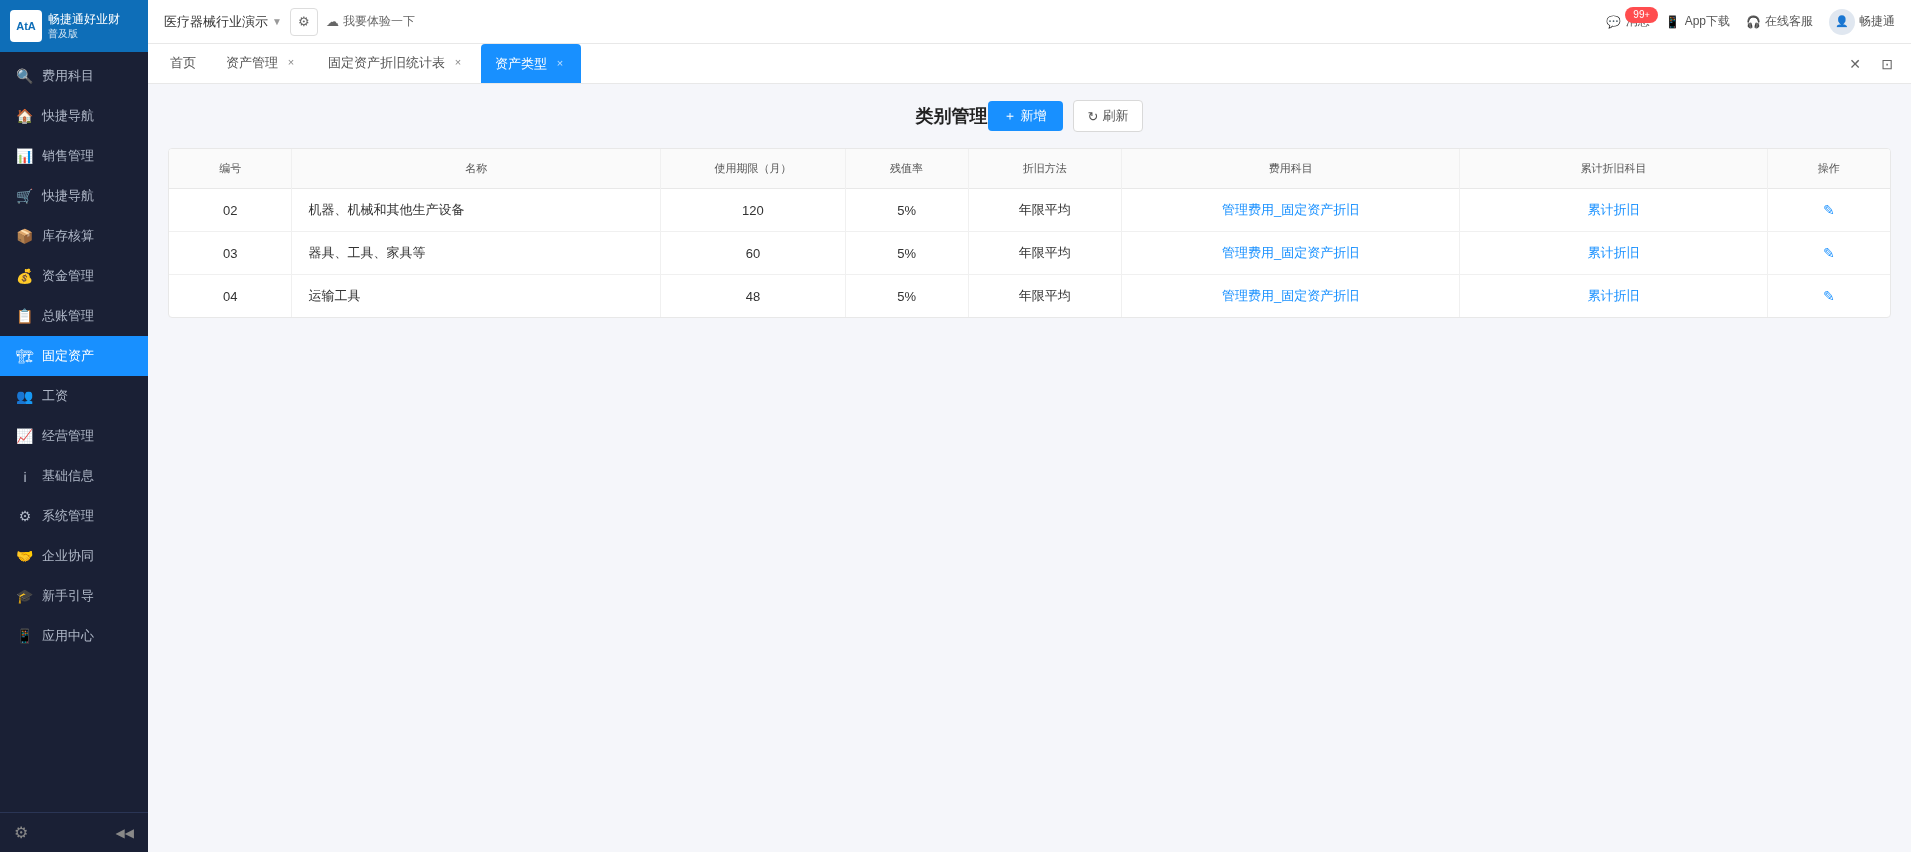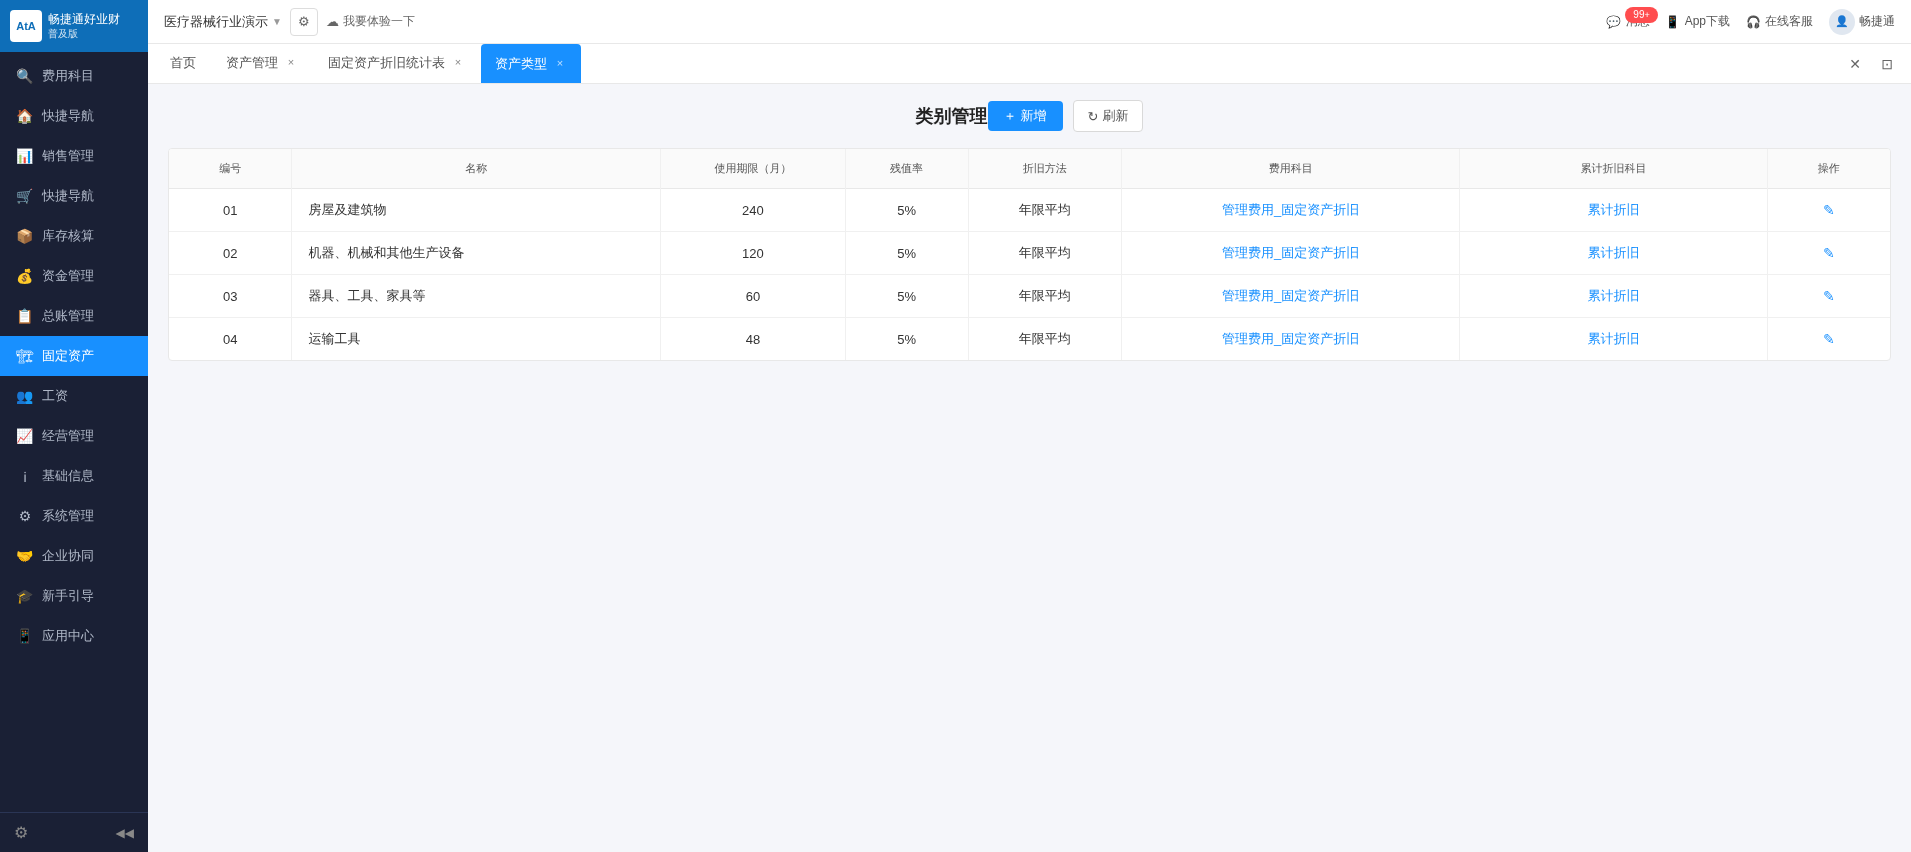--- a/index.html
+++ b/index.html
@@ -454,30 +454,20 @@
             <th class="col-period">使用期限（月）</th>
             <th class="col-residual">残值率</th>
             <th class="col-method">折旧方法</th>
             <th class="col-expense">费用科目</th>
             <th class="col-accum">累计折旧科目</th>
             <th class="col-action">操作</th>
           </tr>
         </thead>
         <tbody id="table-body">
 
-        <tr>
-      <td class="td-code">01</td>
-      <td class="td-name">房屋及建筑物</td>
-      <td>240</td>
-      <td>5%</td>
-      <td>年限平均</td>
-      <td class="td-link">管理费用_固定资产折旧</td>
-      <td class="td-link">累计折旧</td>
-      <td><span class="td-edit">✎</span></td>
-    </tr>
             <tr>
       <td class="td-code">02</td>
       <td class="td-name">机器、机械和其他生产设备</td>
       <td>120</td>
       <td>5%</td>
       <td>年限平均</td>
       <td class="td-link">管理费用_固定资产折旧</td>
       <td class="td-link">累计折旧</td>
       <td><span class="td-edit">✎</span></td>
     </tr>

